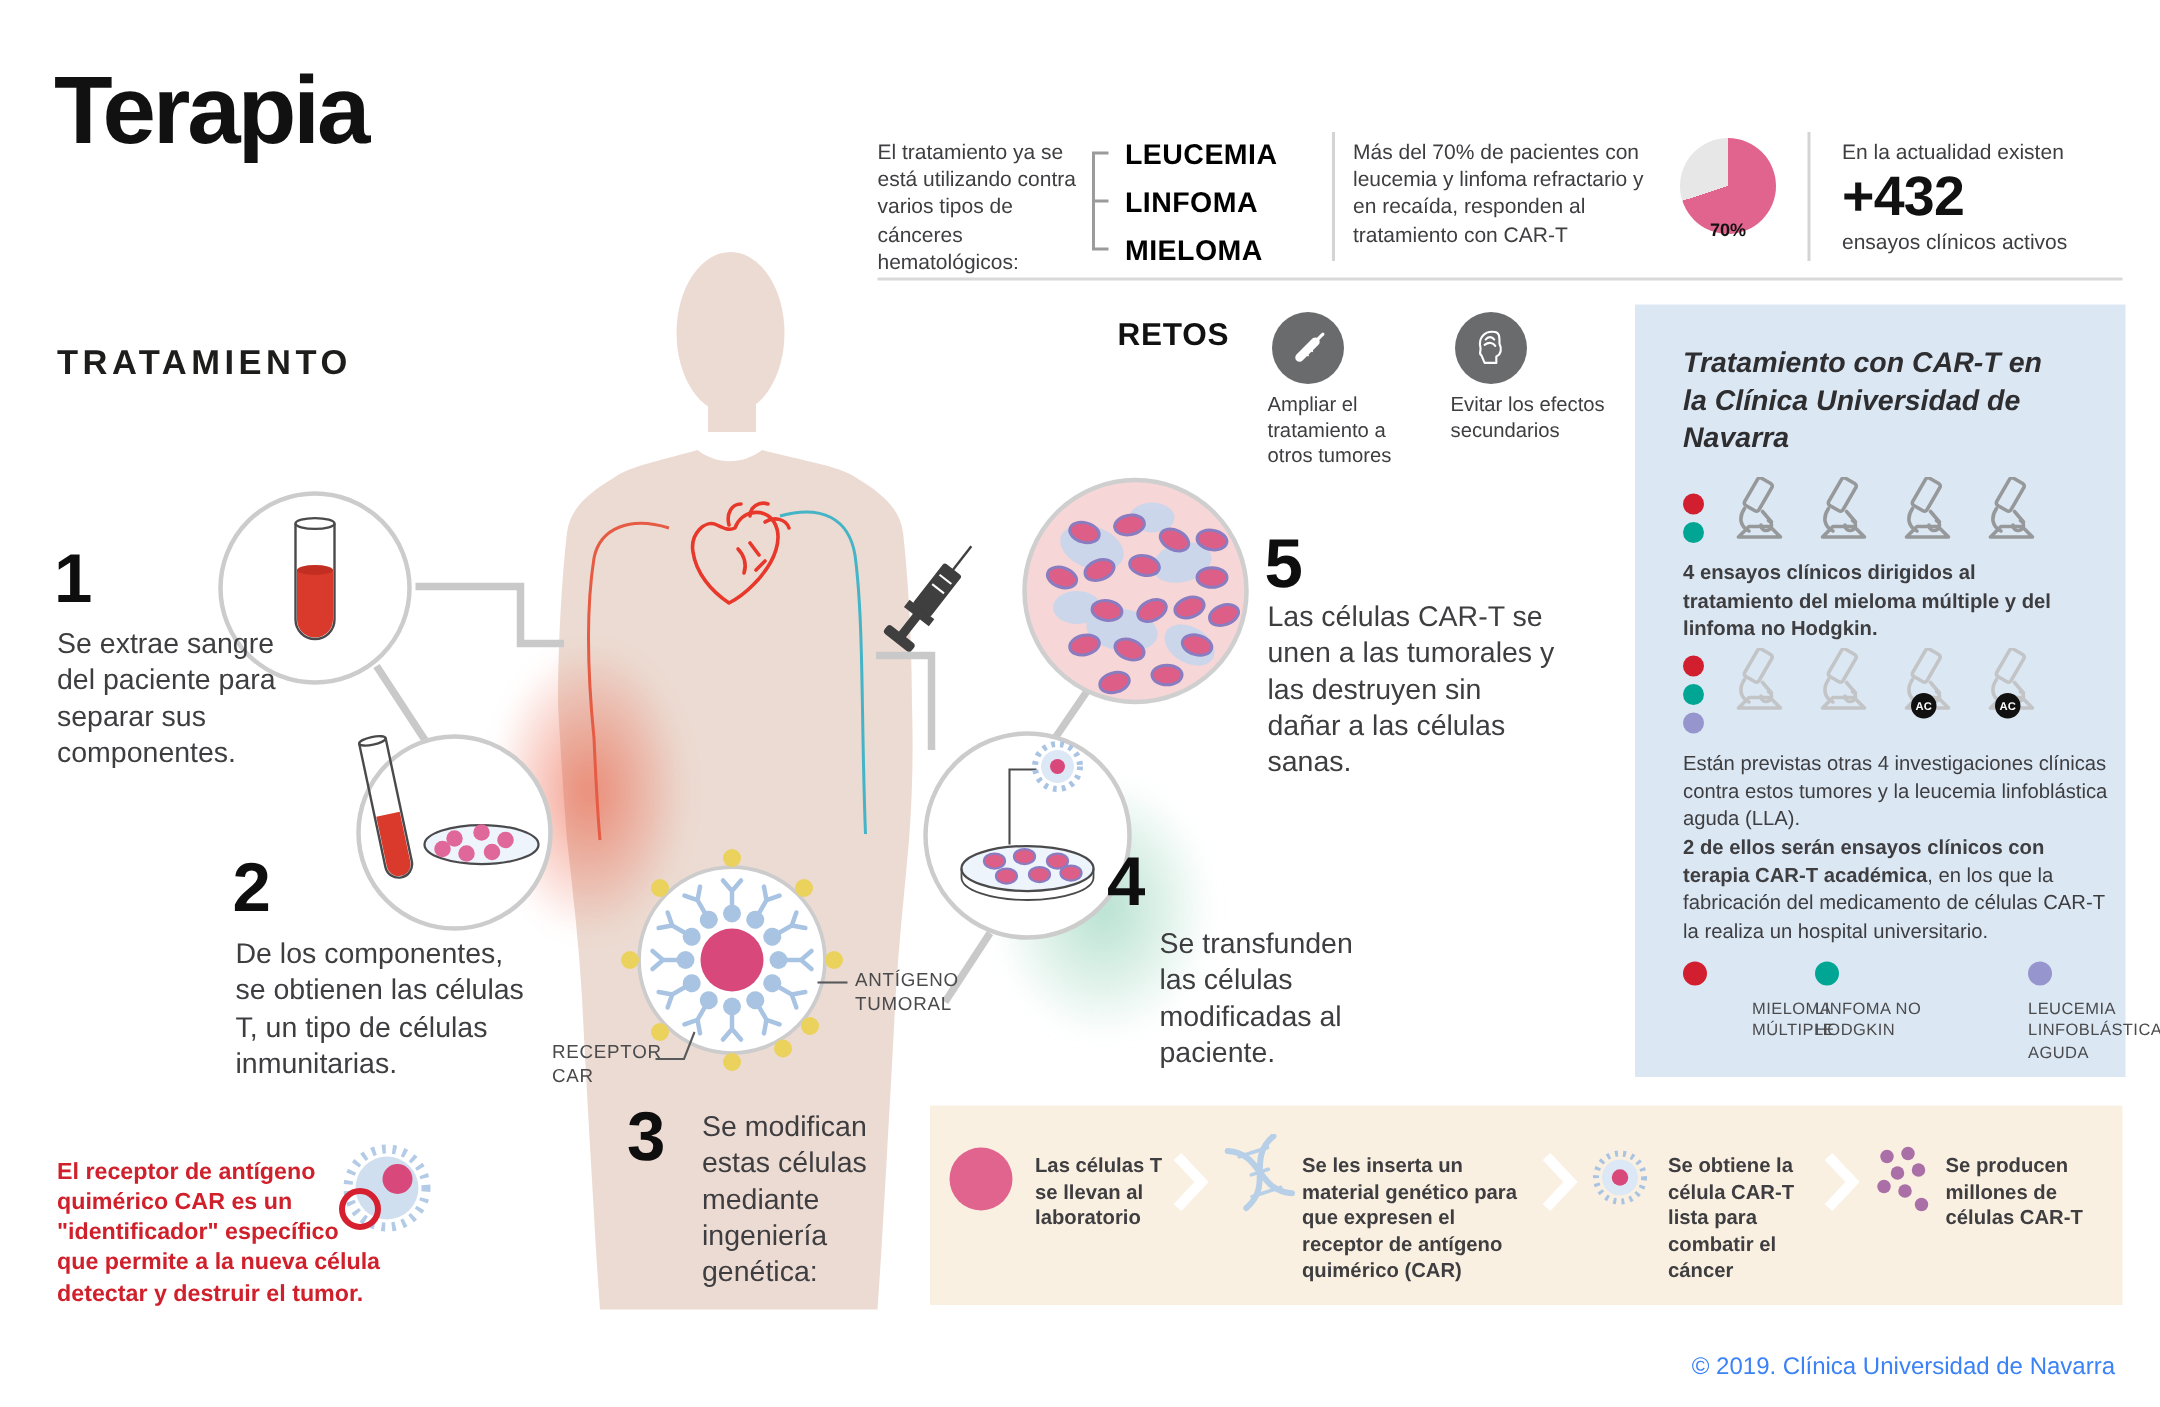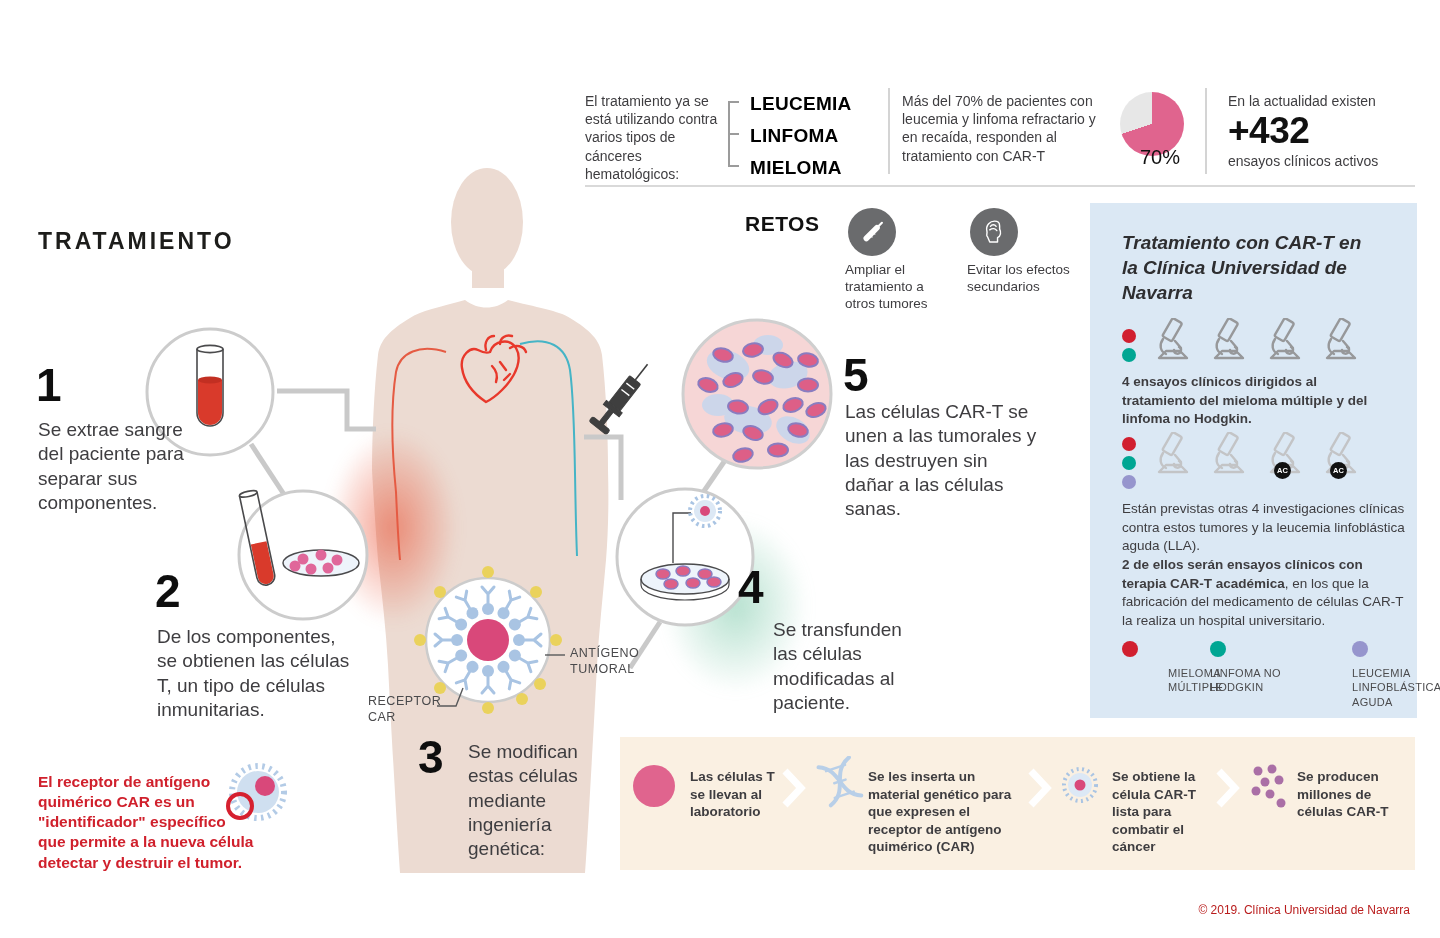--- a/index.html
+++ b/index.html
@@ -6,21 +6,21 @@
   body{width:1440px;height:938px;position:relative;overflow:hidden;
        font-family:"Liberation Sans", sans-serif;color:#3e3d40;}
   .abs{position:absolute;}
   .title{font-size:64px;font-weight:900;letter-spacing:-2px;line-height:.98;color:#111;}
   .subtitle{font-size:23px;font-weight:700;letter-spacing:3px;color:#1d1d1b;}
   .smalltext{font-size:14px;line-height:1.3;color:#3e3d40;}
   .cancer{font-size:19px;font-weight:800;color:#000000;letter-spacing:.3px;line-height:1.68;}
   .bignum{font-size:37px;font-weight:900;color:#111;letter-spacing:-.5px;}
   .pie{width:64px;height:64px;border-radius:50%;
        background:conic-gradient(#e0648e 0 252deg,#e7e7e7 252deg 360deg);}
-  .pielabel{font-size:20px;font-weight:400;color:#111;}
+  .pielabel{font-size:12px;font-weight:700;color:#111;}
   .vdiv{width:2px;background:#d4d4d4;}
   .hrule{height:2px;background:#d9d9d9;}
   .retos-title{font-size:21px;font-weight:900;color:#111;letter-spacing:.5px;}
   .gcirc{width:48px;height:48px;border-radius:50%;background:#6a6b6d;display:flex;
          align-items:center;justify-content:center;}
   .caption{font-size:13.5px;line-height:1.25;color:#3e3d40;}
   .panel{background:#dbe8f4;}
   .panel-title{font-size:19px;font-weight:700;line-height:1.32;color:#2e2e30;}
   .panel-text{font-size:13.5px;line-height:1.38;color:#3e3d40;}
   .bold{font-weight:700;}
@@ -30,21 +30,21 @@
   .scopes{display:flex;gap:12px;}
   .acbadge{width:17px;height:17px;border-radius:50%;background:#111;color:#fff;
            font-size:7.5px;font-weight:700;display:flex;align-items:center;justify-content:center;}
   .legend-label{font-size:11px;line-height:1.3;color:#4b4b4d;letter-spacing:.3px;}
   .stepnum{font-size:46px;font-weight:900;color:#0e0e0e;}
   .steptext{font-size:19px;line-height:1.28;color:#3e3d40;}
   .celllabel{font-size:12.5px;color:#4a4a4c;letter-spacing:.5px;line-height:1.25;}
   .rednote{font-size:15.5px;font-weight:700;line-height:1.3;color:#d0202c;}
   .strip{background:#faf0e2;}
   .flowtext{font-size:13.5px;font-weight:700;line-height:1.3;color:#3e3d40;}
-  .footer{font-size:12px;color:#b91c1c;}
+  .footer{font-size:16px;color:#3b82f6;}
   .glow{filter:blur(7px);border-radius:50%;}
   svg{display:block;}
 </style>
 </head>
 <body>
 
 <svg width="0" height="0" style="position:absolute">
   <defs>
     <symbol id="scope" viewBox="0 0 44 44">
       <g fill="none" stroke="currentColor" stroke-width="2.4" stroke-linecap="round" stroke-linejoin="round">
@@ -52,20 +52,21 @@
         <path d="M13,21 C9,27 10,33 16,36"></path>
         <path d="M25,23 L31,30"></path>
         <path d="M29,29 a3.5,3.5 0 1 1 -5,3"></path>
         <path d="M9,40 L37,40 L30,33 L16,33 Z"></path>
       </g>
     </symbol>
   </defs>
 </svg>
 
 <div class="abs title" style="left:36px;top:42px;">
+  <div>Terapia</div>
 </div>
 <div class="abs subtitle" style="left:38px;top:228px;">TRATAMIENTO</div>
 
 <div class="abs smalltext" style="left:585px;top:92px;width:138px;">El tratamiento ya se está utilizando contra varios tipos de cánceres hematológicos:</div>
 
 <svg class="abs" style="left:724px;top:97px;" width="18" height="74">
   <path d="M15,5 L5,5 L5,69 L15,69 M5,37 L15,37" stroke="#9b9b9b" stroke-width="2" fill="none"></path>
 </svg>
 <div class="abs cancer" style="left:750px;top:88px;">
   <div>LEUCEMIA</div>

